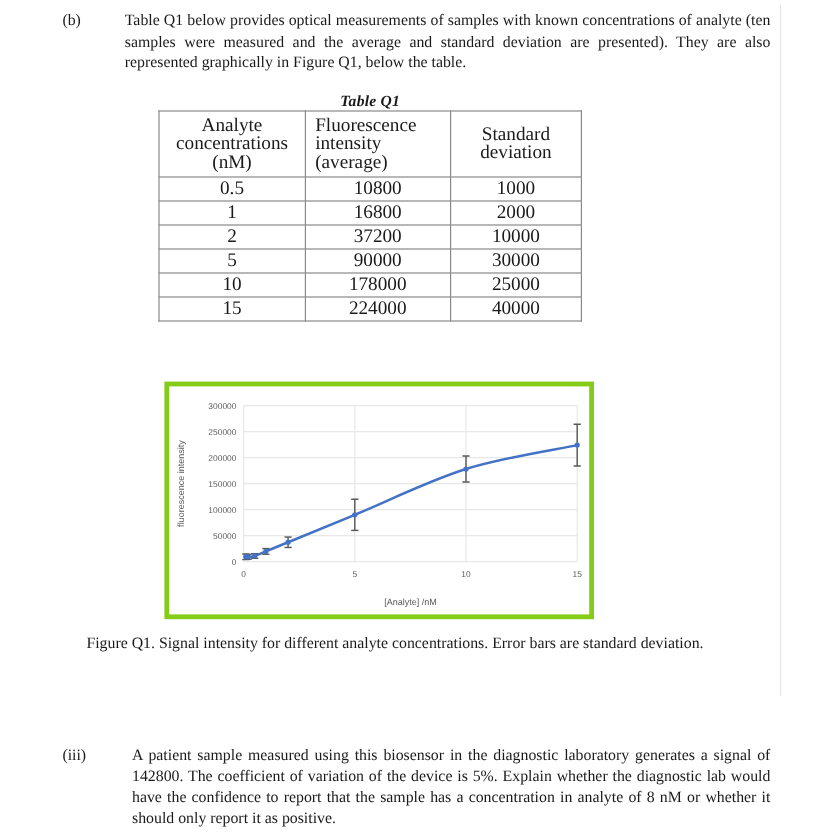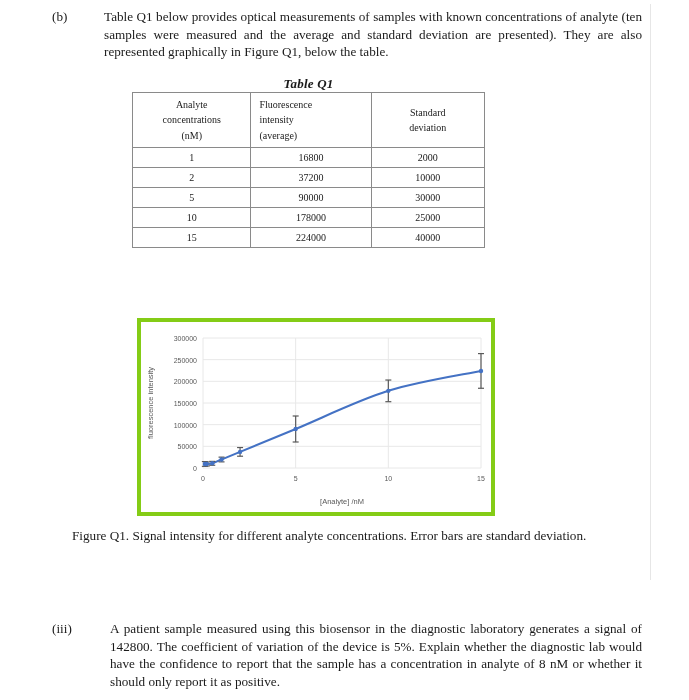--- a/index.html
+++ b/index.html
@@ -73,21 +73,21 @@
     font-size: 13px;
     letter-spacing: .2px;
   }
 
   table.q1 {
     position: absolute;
     left: 132px;
     top: 92px;
     width: 353px;
     border-collapse: collapse;
-    font-size: 10px;
+    font-size: 16px;
   }
   table.q1 th, table.q1 td {
     border: 1px solid #8a8a8a;
     text-align: center;
     vertical-align: middle;
     padding: 0;
   }
   table.q1 th {
     font-weight: normal;
     height: 50px;
@@ -147,20 +147,25 @@
         <div>intensity</div>
         <div>(average)</div>
       </th>
       <th class="right-col">
         <div>Standard</div>
         <div>deviation</div>
       </th>
     </tr>
   </thead>
   <tbody>
+    <tr>
+      <td>0.5</td>
+      <td>10800</td>
+      <td>1000</td>
+    </tr>
     <tr>
       <td>1</td>
       <td>16800</td>
       <td>2000</td>
     </tr>
     <tr>
       <td>2</td>
       <td>37200</td>
       <td>10000</td>
     </tr>

